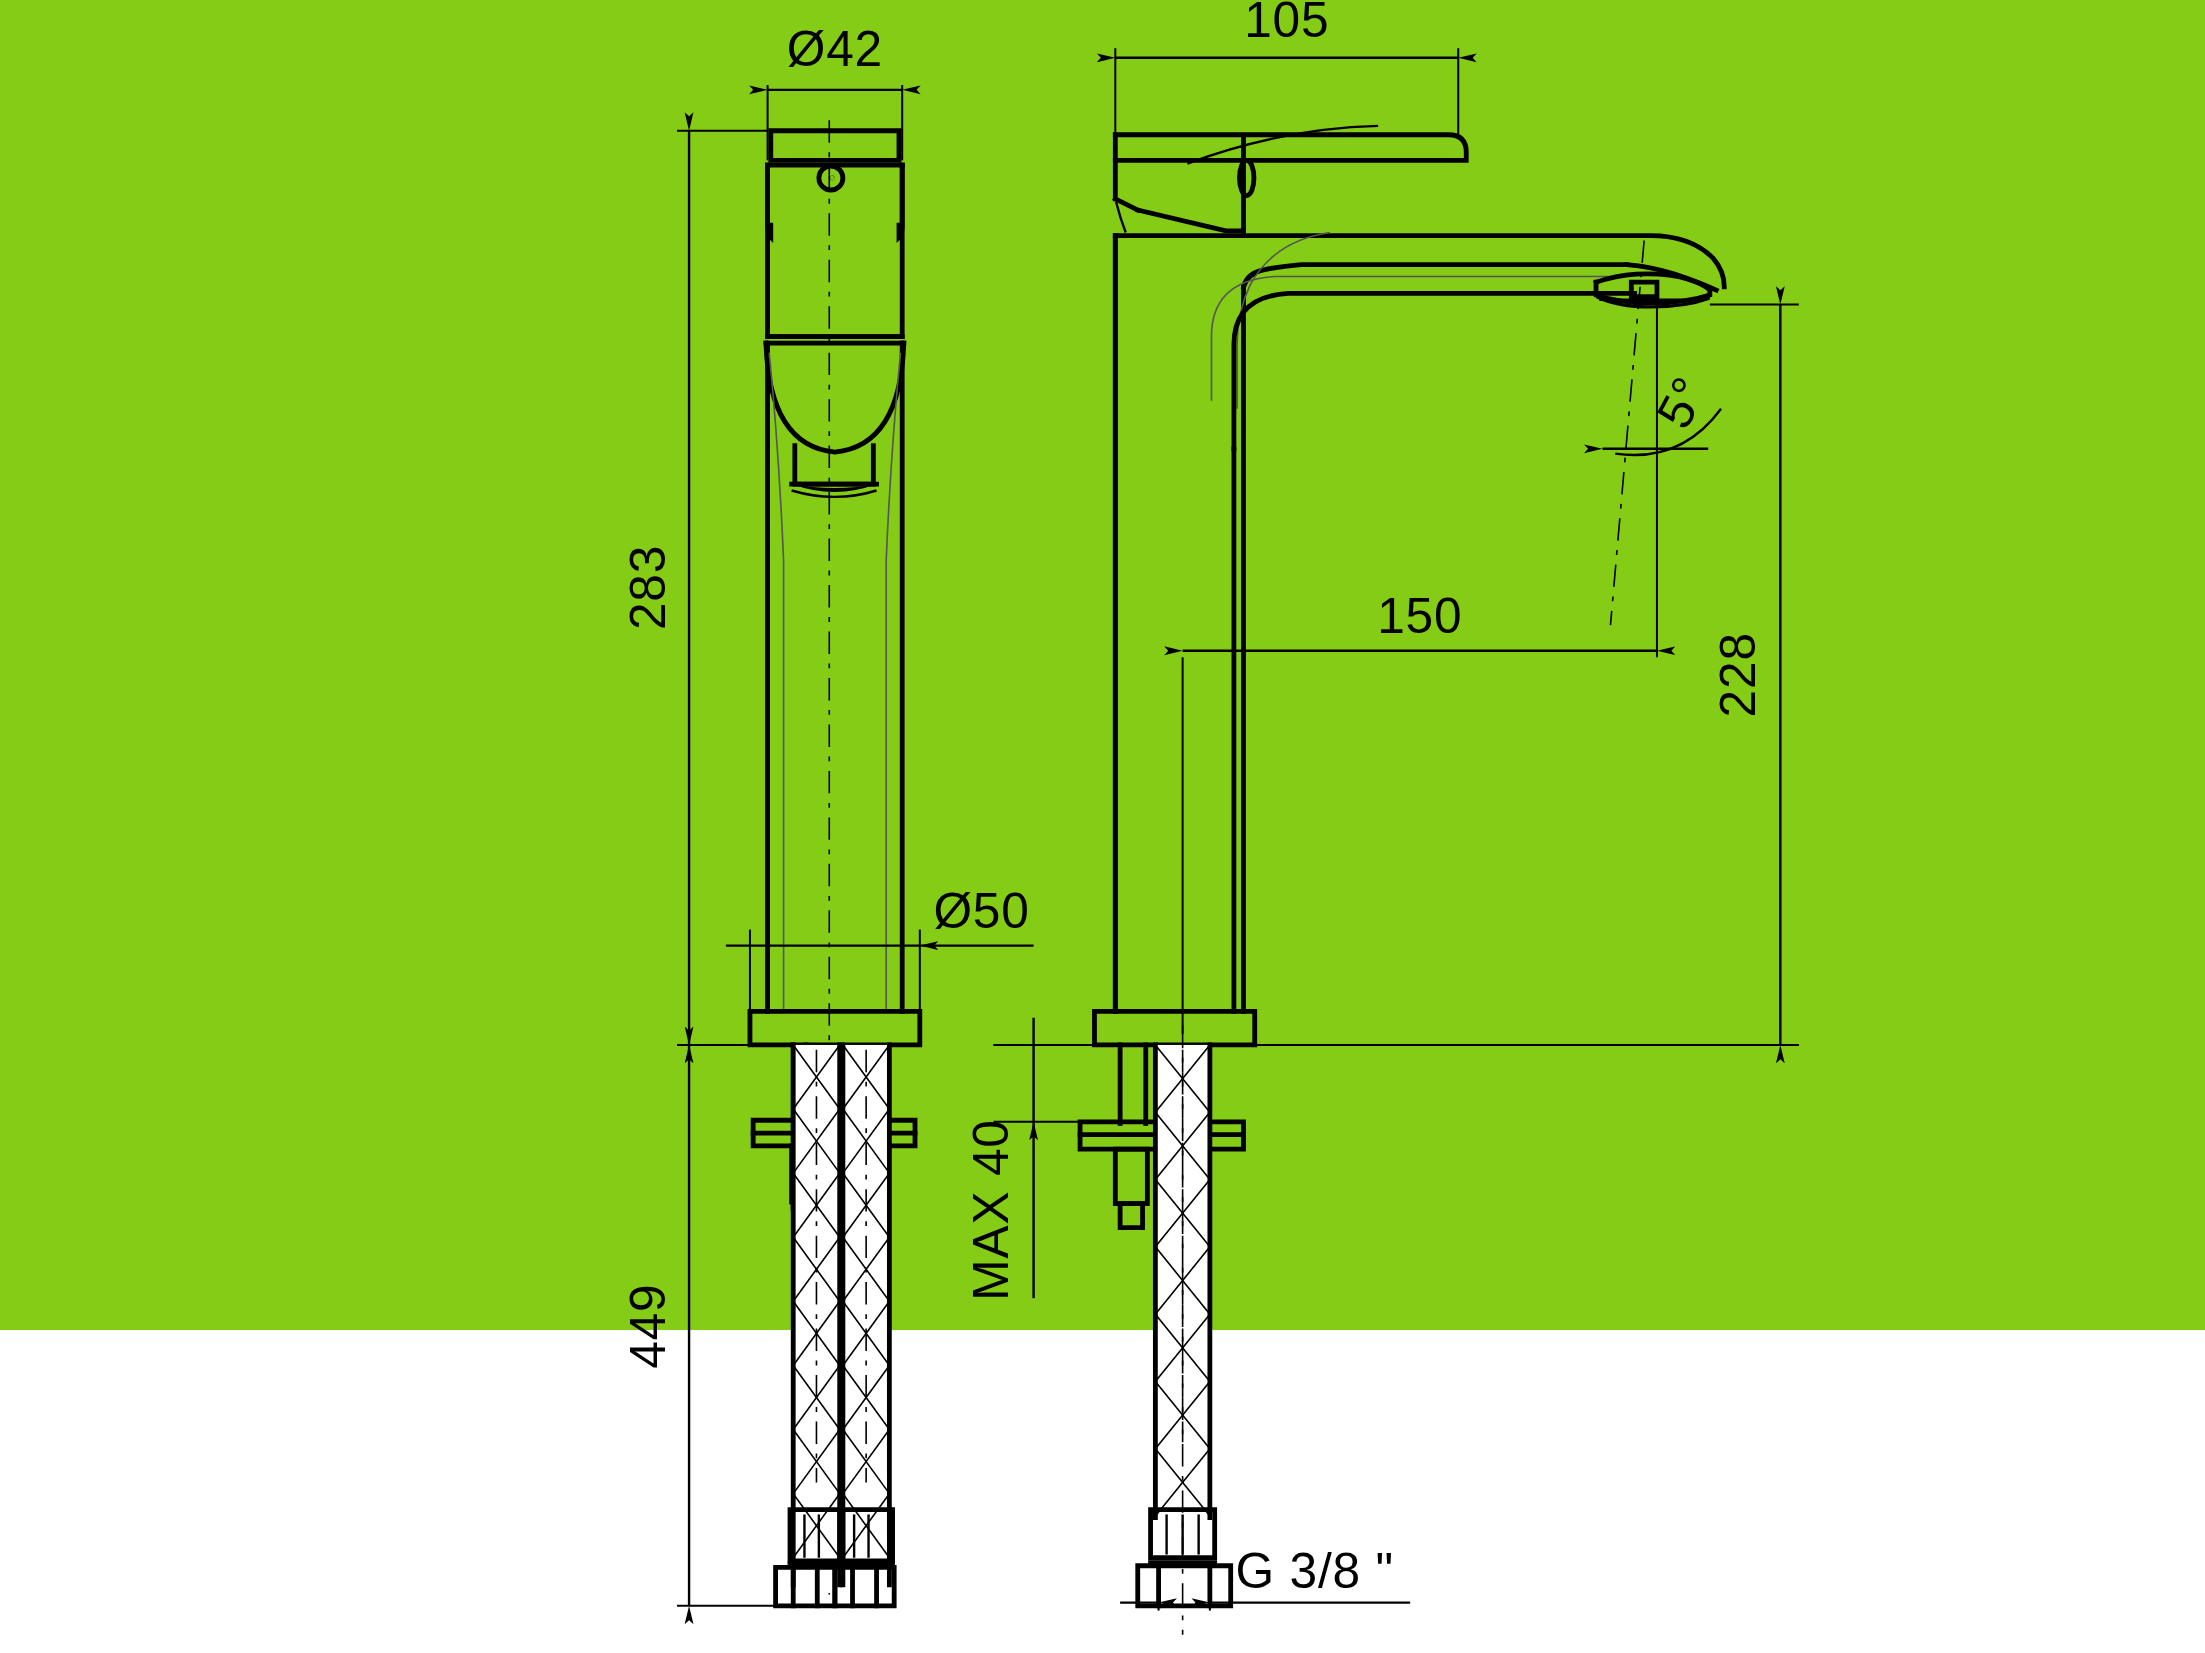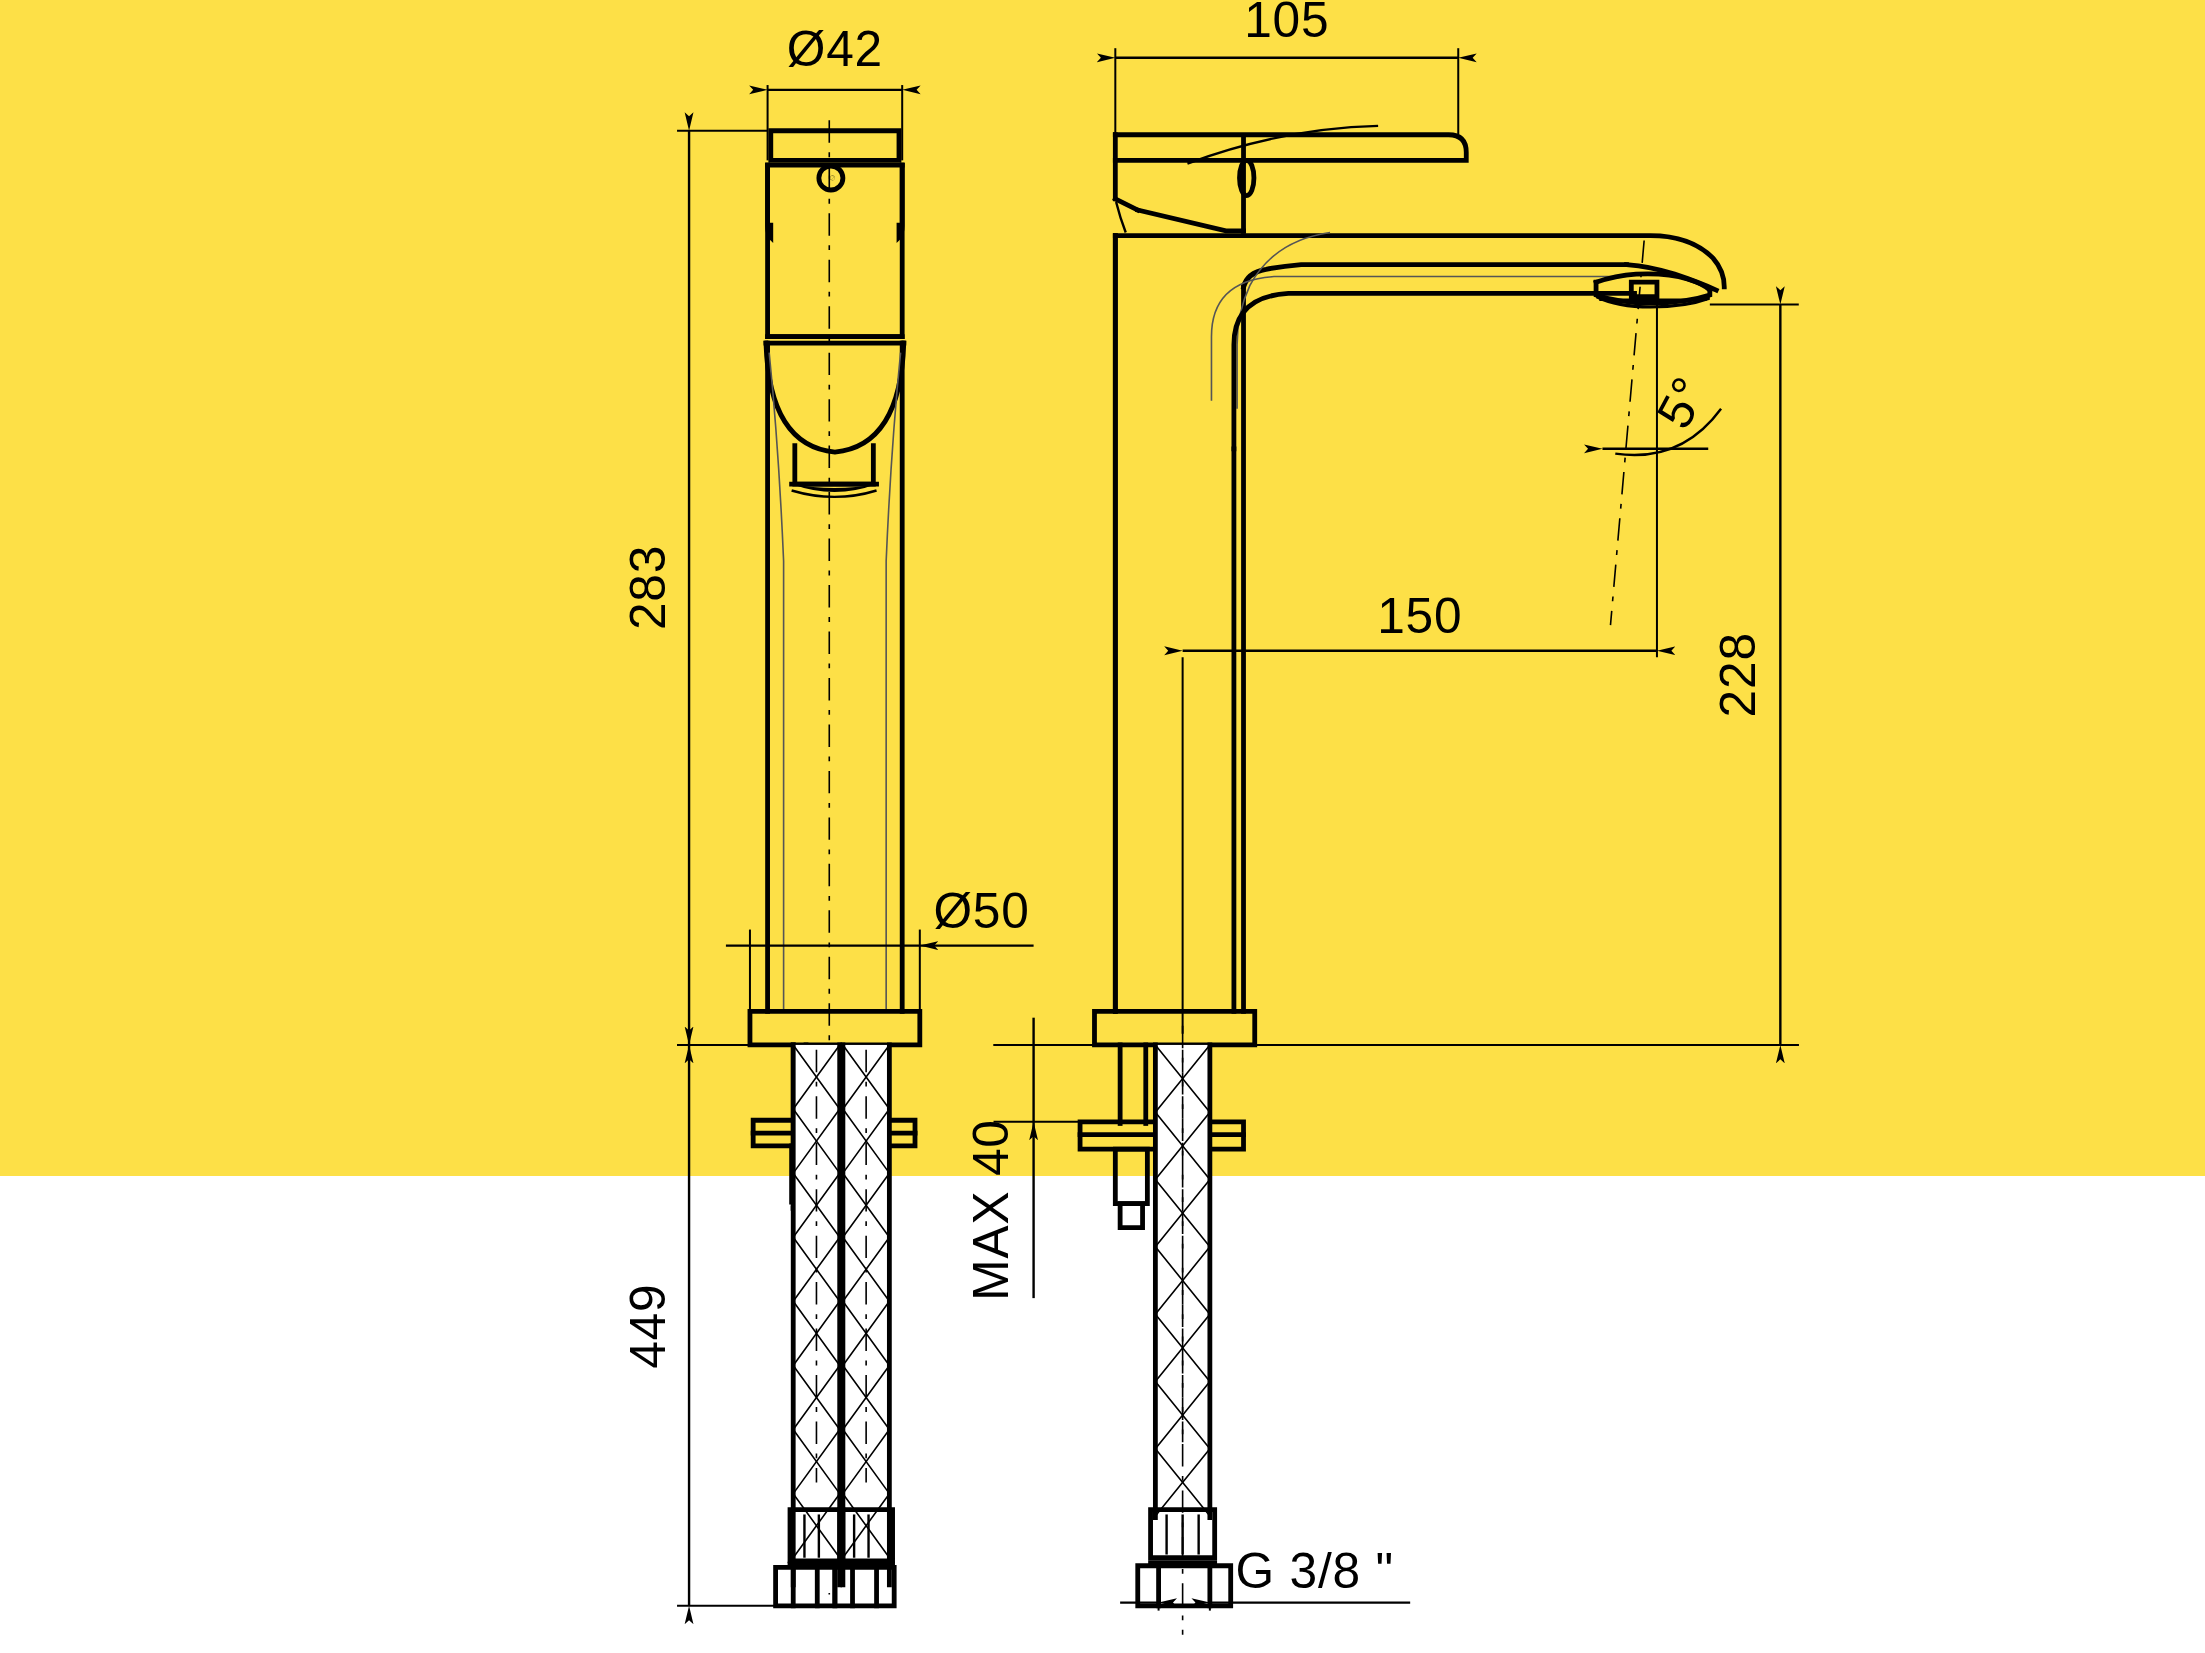--- a/index.html
+++ b/index.html
@@ -11,22 +11,22 @@
   body {
     width: 2205px;
     height: 1654px;
     overflow: hidden;
     font-family: "Liberation Sans", sans-serif;
     color: #000000;
   }
   #drawing-root {
     position: relative;
     width: 2205px;
-    height: 1176px;
-    background: #fde047;
+    height: 1330px;
+    background: #84cc16;
   }
   svg#drawing-svg {
     position: absolute;
     top: 0;
     left: 0;
     width: 2205px;
     height: 1654px;
     display: block;
   }
   .dim-text {

